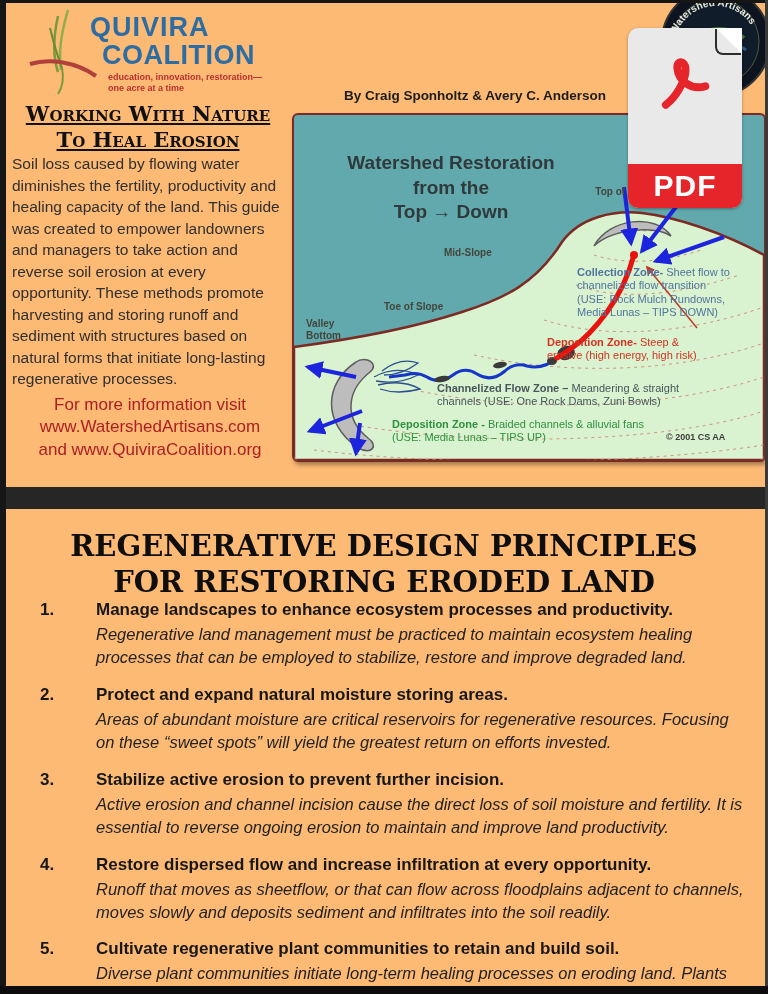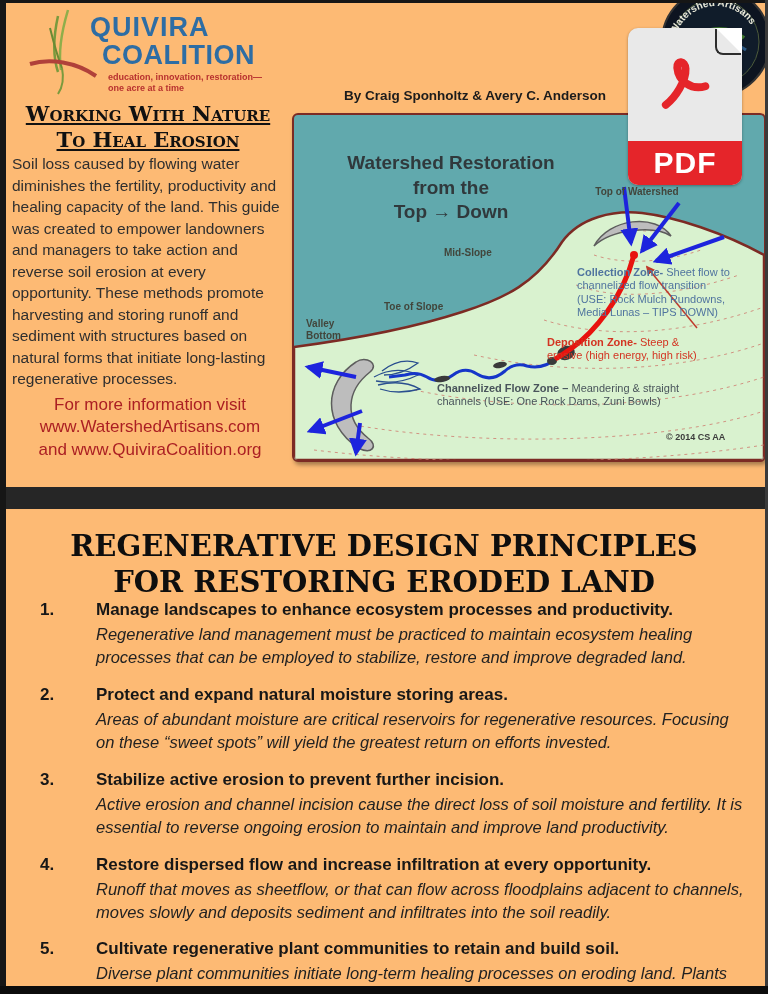--- a/index.html
+++ b/index.html
@@ -24,21 +24,21 @@
     font-family:"DejaVu Serif",serif;font-weight:bold;color:#9e1513;z-index:1;}
   #doc-title .t1{font-size:40px;line-height:1.05;letter-spacing:1px;text-shadow:1px 1px 1px rgba(120,20,20,.35);}
   #doc-title .t2{font-size:40px;line-height:1.05;letter-spacing:2px;text-shadow:1px 1px 1px rgba(120,20,20,.35);}
   #byline{position:absolute;left:240px;top:88px;width:470px;text-align:center;font-size:13.5px;
     font-weight:bold;color:#1c1c1c;z-index:1;}
 
   
   #wa-logo{position:absolute;left:660px;top:-14px;width:112px;height:112px;z-index:2;}
 
   
-  #pdf-icon{position:absolute;left:628px;top:28px;width:114px;height:157px;z-index:50;cursor:pointer;}
+  #pdf-icon{position:absolute;left:628px;top:28px;width:114px;height:180px;z-index:50;cursor:pointer;}
   #pdf-body{position:absolute;inset:0;background:#e9e9e9;border-radius:10px;
     box-shadow:0 1px 3px rgba(0,0,0,.35);}
   #pdf-fold{position:absolute;right:0;top:0;width:0;height:0;
     border-top:26px solid #ffffff;border-left:26px solid transparent;}
   #pdf-fold-line{position:absolute;right:1px;top:1px;width:24px;height:24px;
     border-left:2.5px solid #2d2d2d;border-bottom:2.5px solid #2d2d2d;border-bottom-left-radius:8px;}
   #pdf-band{position:absolute;left:0;right:0;bottom:0;height:44px;background:#e5252a;
     border-radius:0 0 10px 10px;display:flex;align-items:center;justify-content:center;}
   #pdf-band span{color:#ffffff;font-weight:bold;font-size:30px;letter-spacing:1px;}
   #pdf-glyph{position:absolute;left:27px;top:22px;width:60px;height:64px;}
@@ -212,21 +212,22 @@
 Top → Down</div>
     <div id="lbl-top" class="dg-text dg-label">Top of Watershed</div>
     <div id="lbl-mid" class="dg-text dg-label">Mid-Slope</div>
     <div id="lbl-toe" class="dg-text dg-label">Toe of Slope</div>
     <div id="lbl-valley" class="dg-text dg-label">Valley
 Bottom</div>
 
     <div id="zone-collection" class="dg-text zone"><b>Collection Zone-</b><span> Sheet flow to channelized flow transition (USE: Rock Mulch Rundowns, Media Lunas – TIPS DOWN)</span></div>
     <div id="zone-transport" class="dg-text zone"><b>Deposition Zone-</b><span> Steep &amp; erosive (high energy, high risk)</span></div>
     <div id="zone-channelized" class="dg-text zone"><b>Channelized Flow Zone –</b><span> Meandering &amp; straight channels (USE: One Rock Dams, Zuni Bowls)</span></div>
-    <div id="dg-copyright" class="dg-text">© 2014 CS AA</div>
+    <div id="zone-deposition" class="dg-text zone"><b>Deposition Zone -</b><span> Braided channels &amp; alluvial fans (USE: Media Lunas – TIPS UP)</span></div>
+    <div id="dg-copyright" class="dg-text">© 2001 CS AA</div>
   </div>
 
   <div id="divider-bar"></div>
 
   <div id="p2-heading">
     <div>REGENERATIVE DESIGN PRINCIPLES</div>
     <div>FOR RESTORING ERODED LAND</div>
   </div>
 
   <div id="principles">

